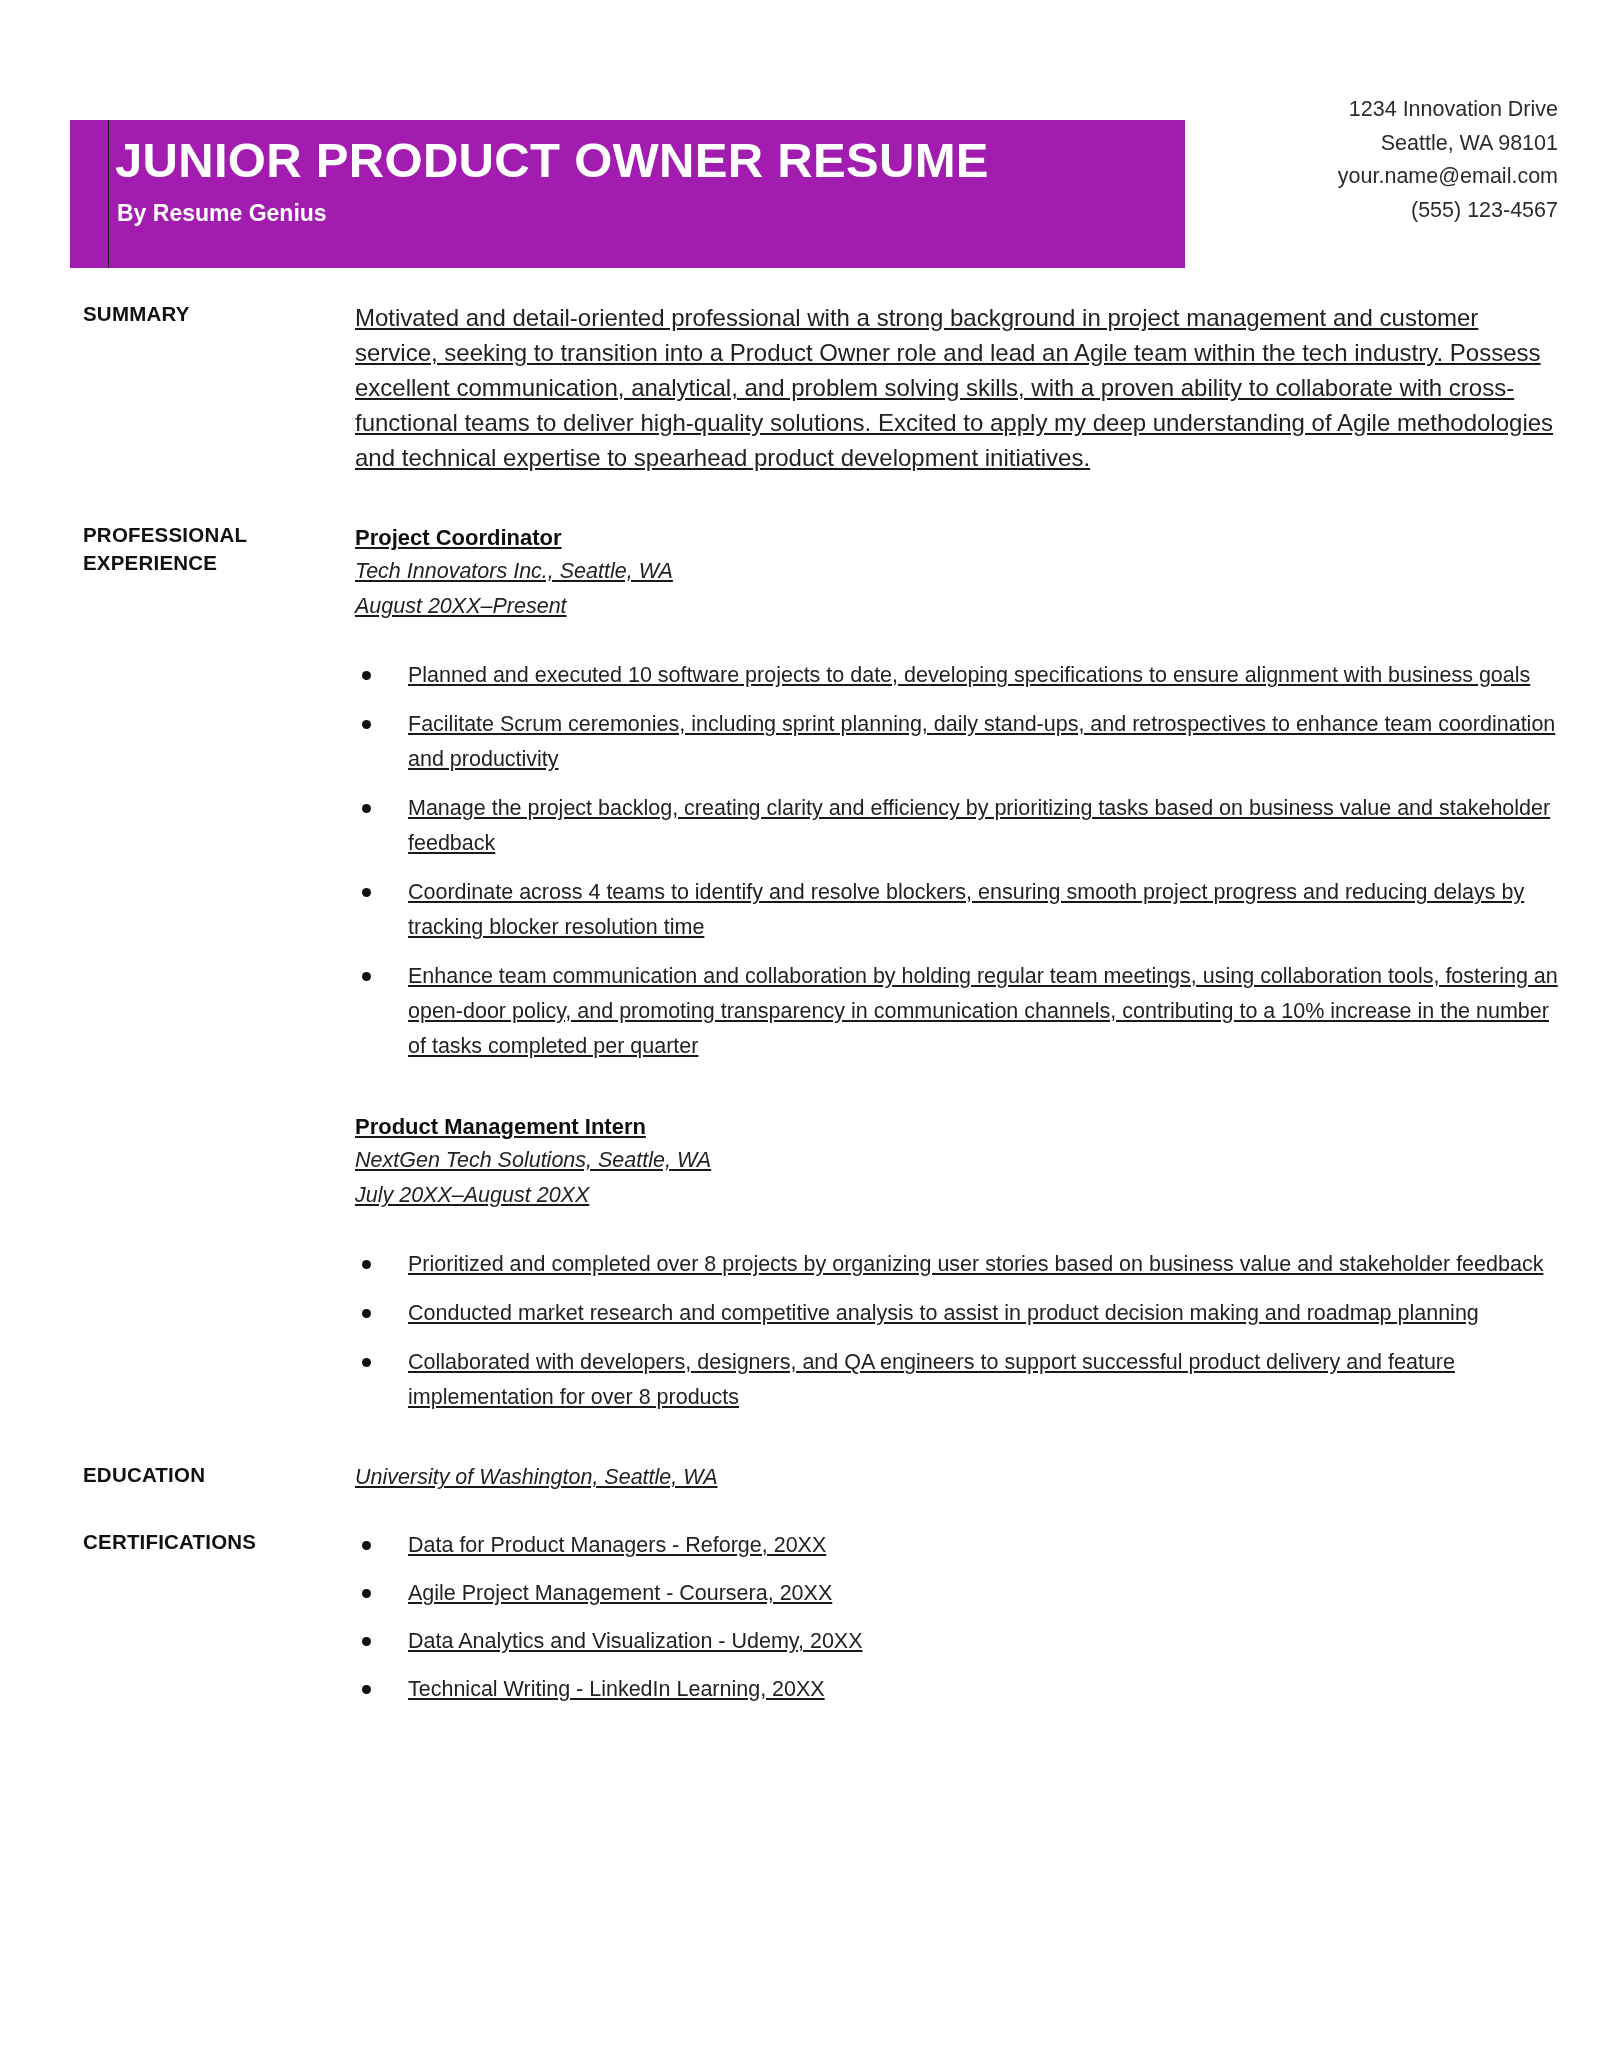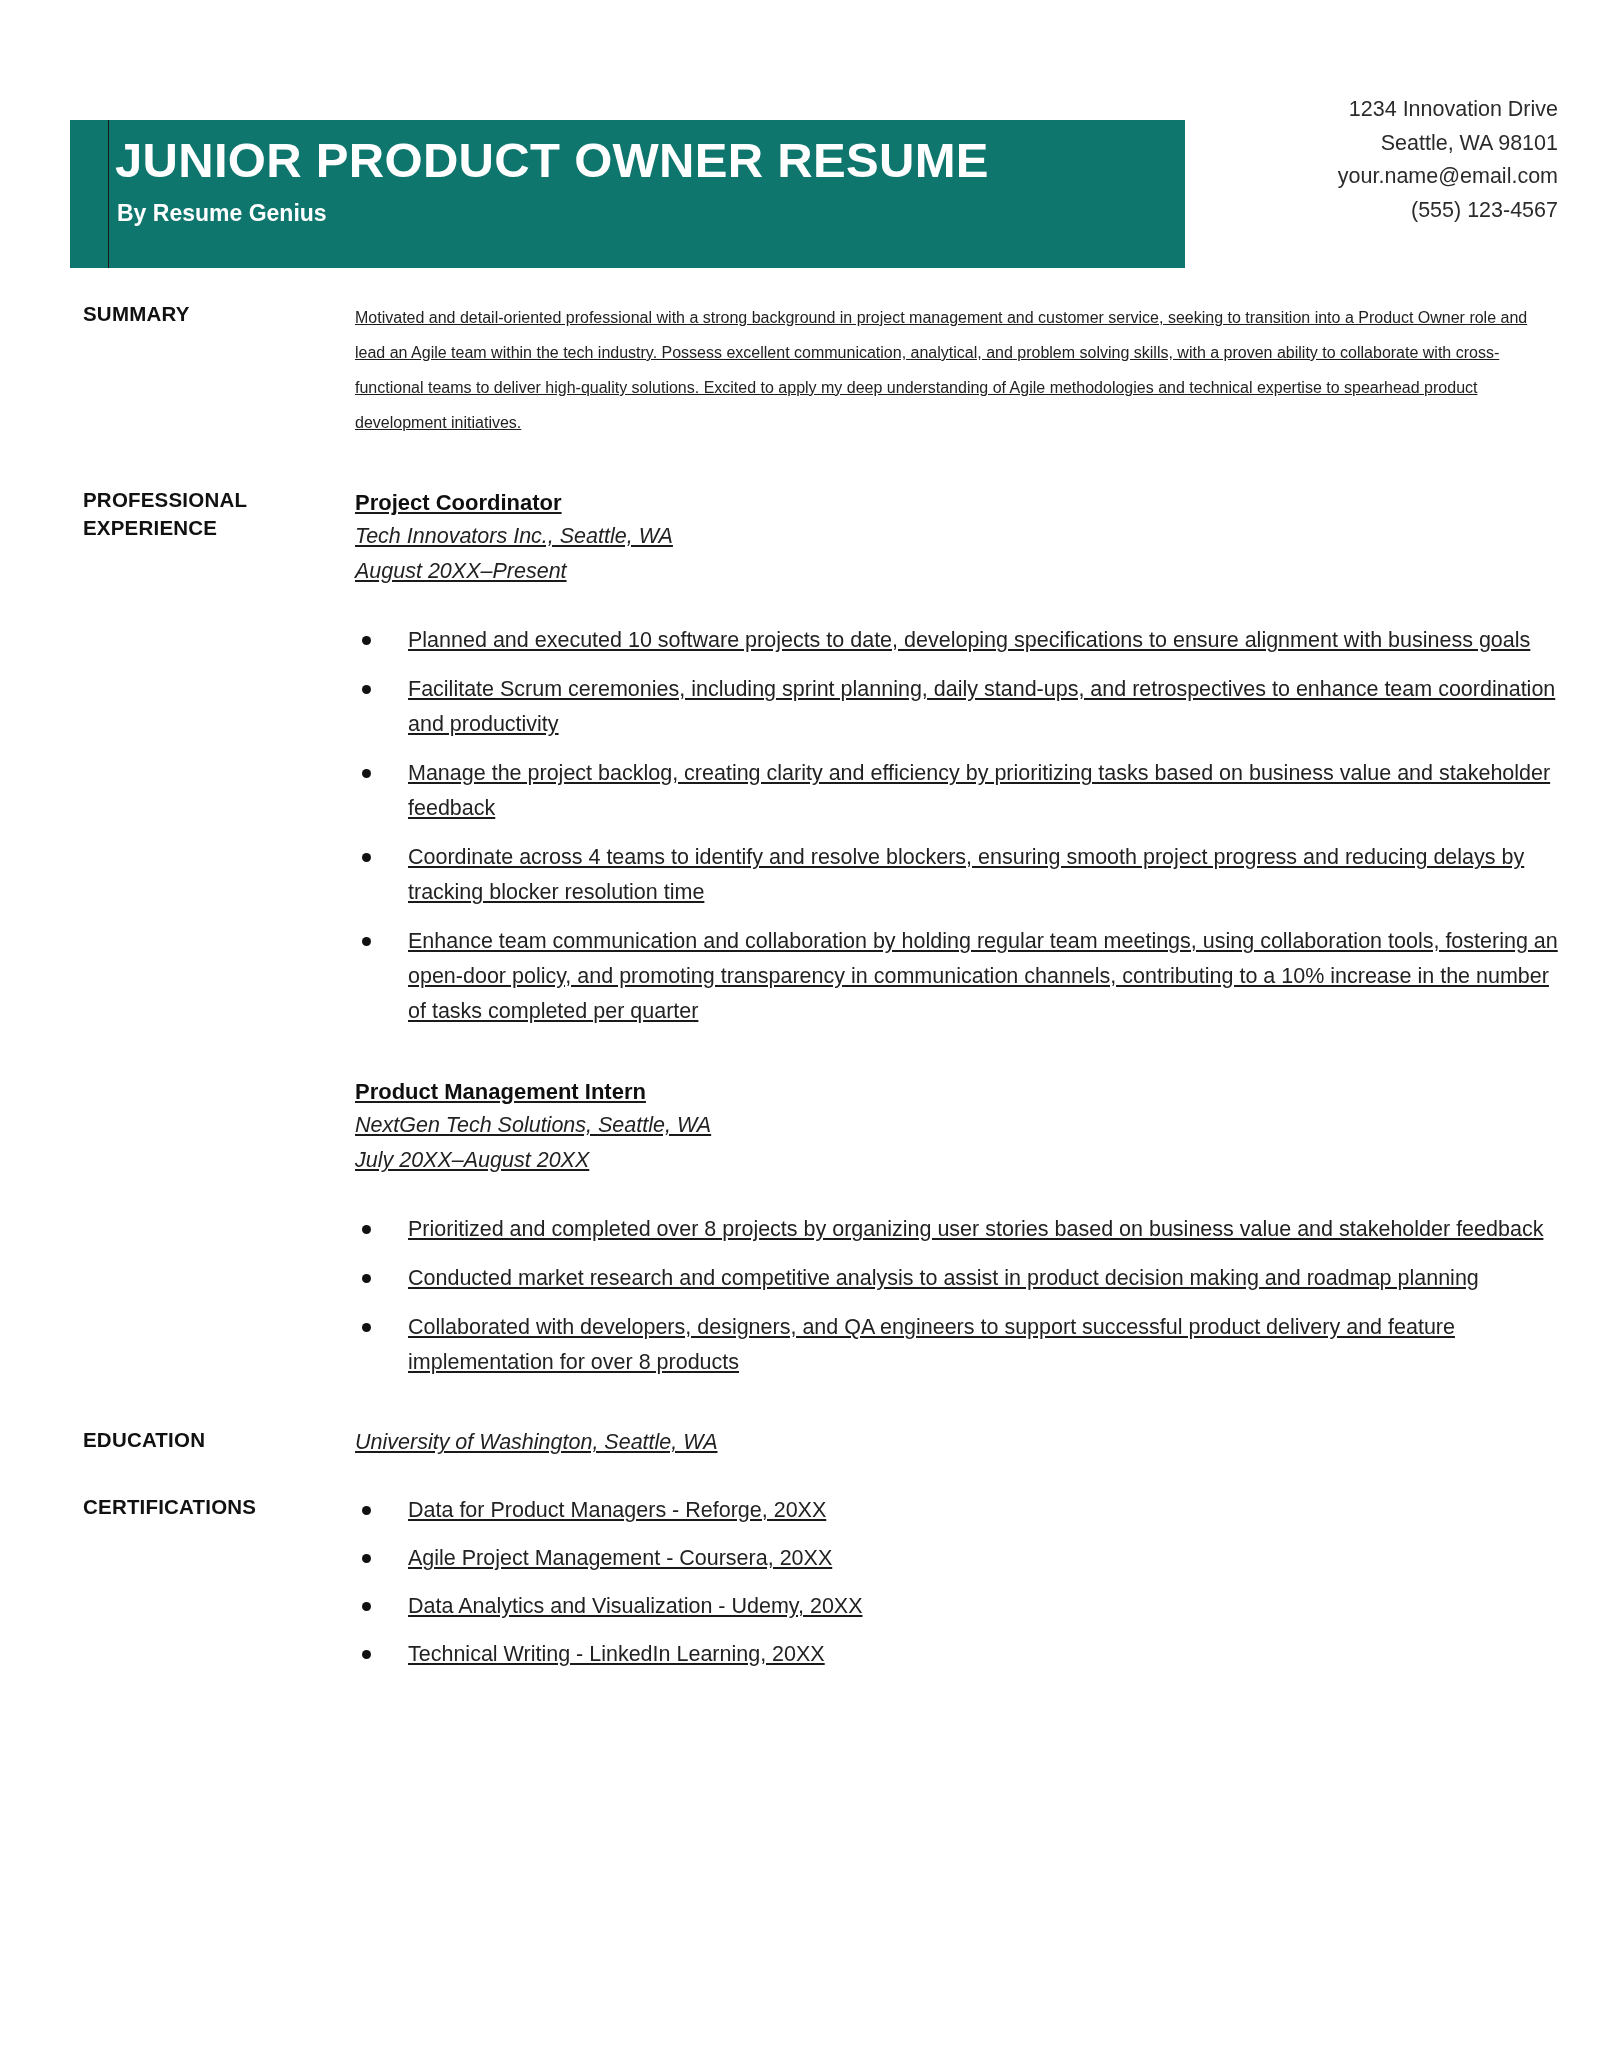--- a/index.html
+++ b/index.html
@@ -32,21 +32,21 @@
     top: 120px;
     width: 1600px;
     height: 148px;
   }
   .header-banner {
     position: absolute;
     left: 70px;
     top: 0;
     width: 1115px;
     height: 148px;
-    background: #0f766e;
+    background: #a21caf;
     box-sizing: border-box;
   }
   .banner-seam {
     position: absolute;
     left: 38px;
     top: 0;
     width: 1px;
     height: 148px;
     background: #171717;
   }
@@ -105,21 +105,21 @@
     letter-spacing: 0.2px;
     line-height: 28px;
     color: #111111;
   }
   .sec-body {
     margin-left: 355px;
     margin-right: 42px;
   }
 
   .para {
-    font-size: 16px;
+    font-size: 24px;
     line-height: 35px;
     color: #222222;
     text-align: left;
   }
 
   .job { margin-bottom: 0; }
   .job-title {
     font-size: 22px;
     font-weight: bold;
     line-height: 33px;

